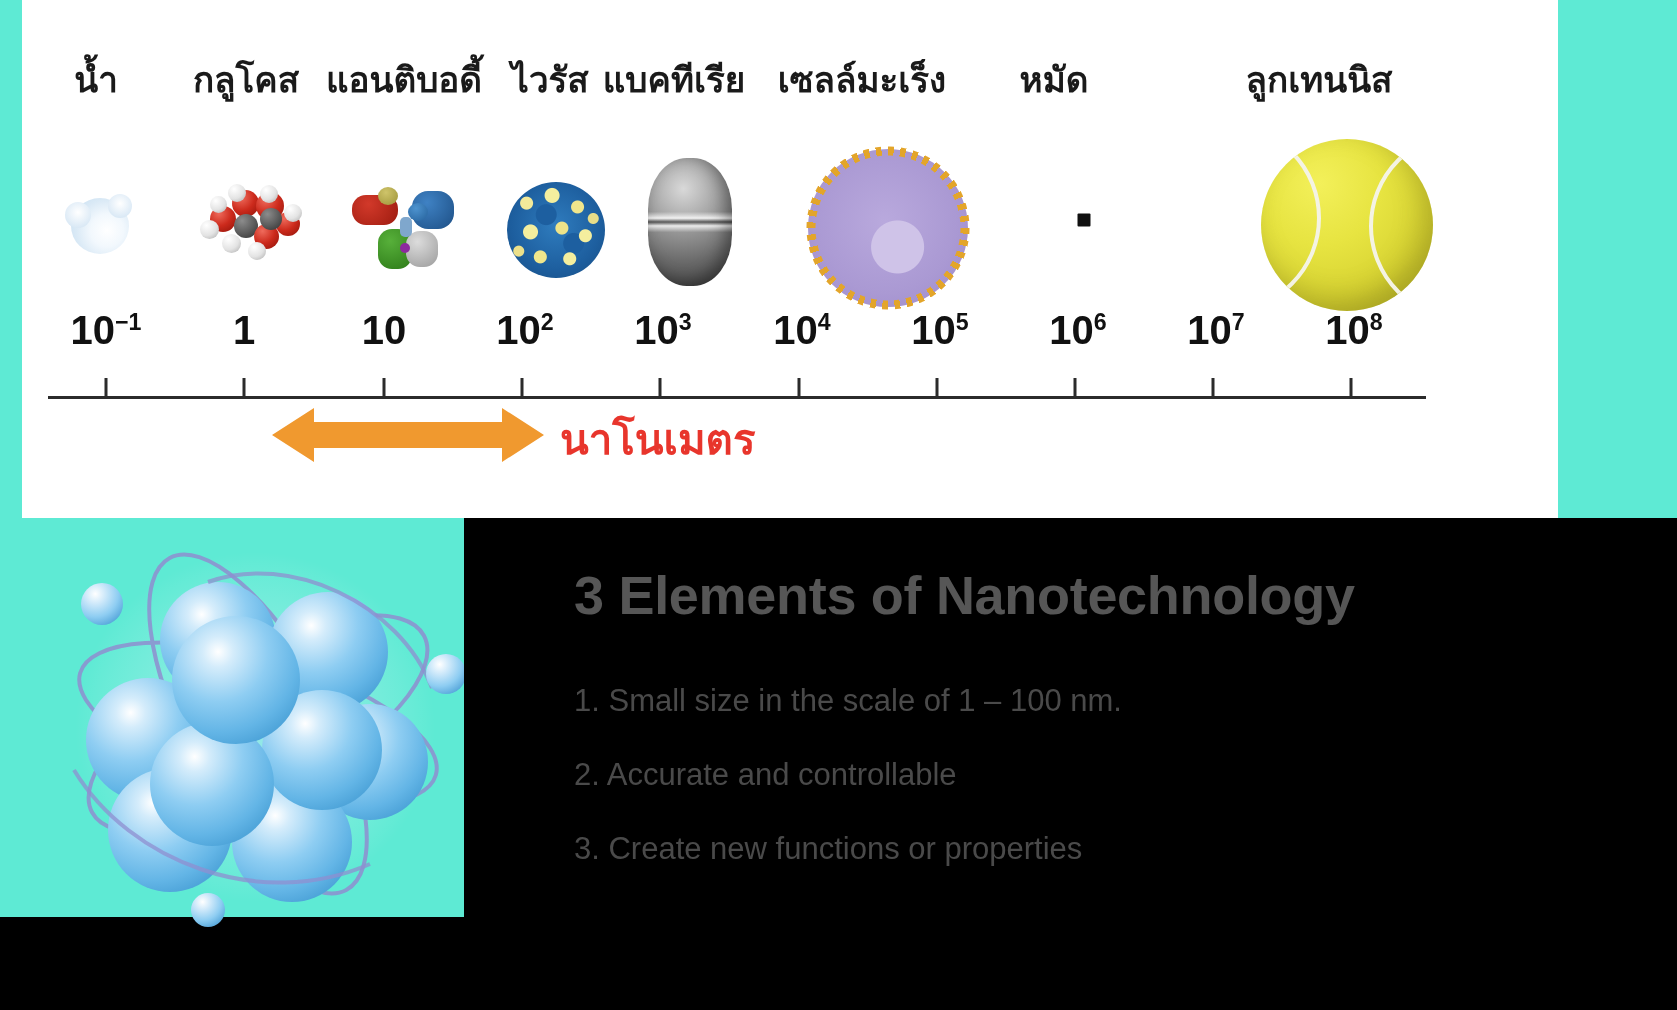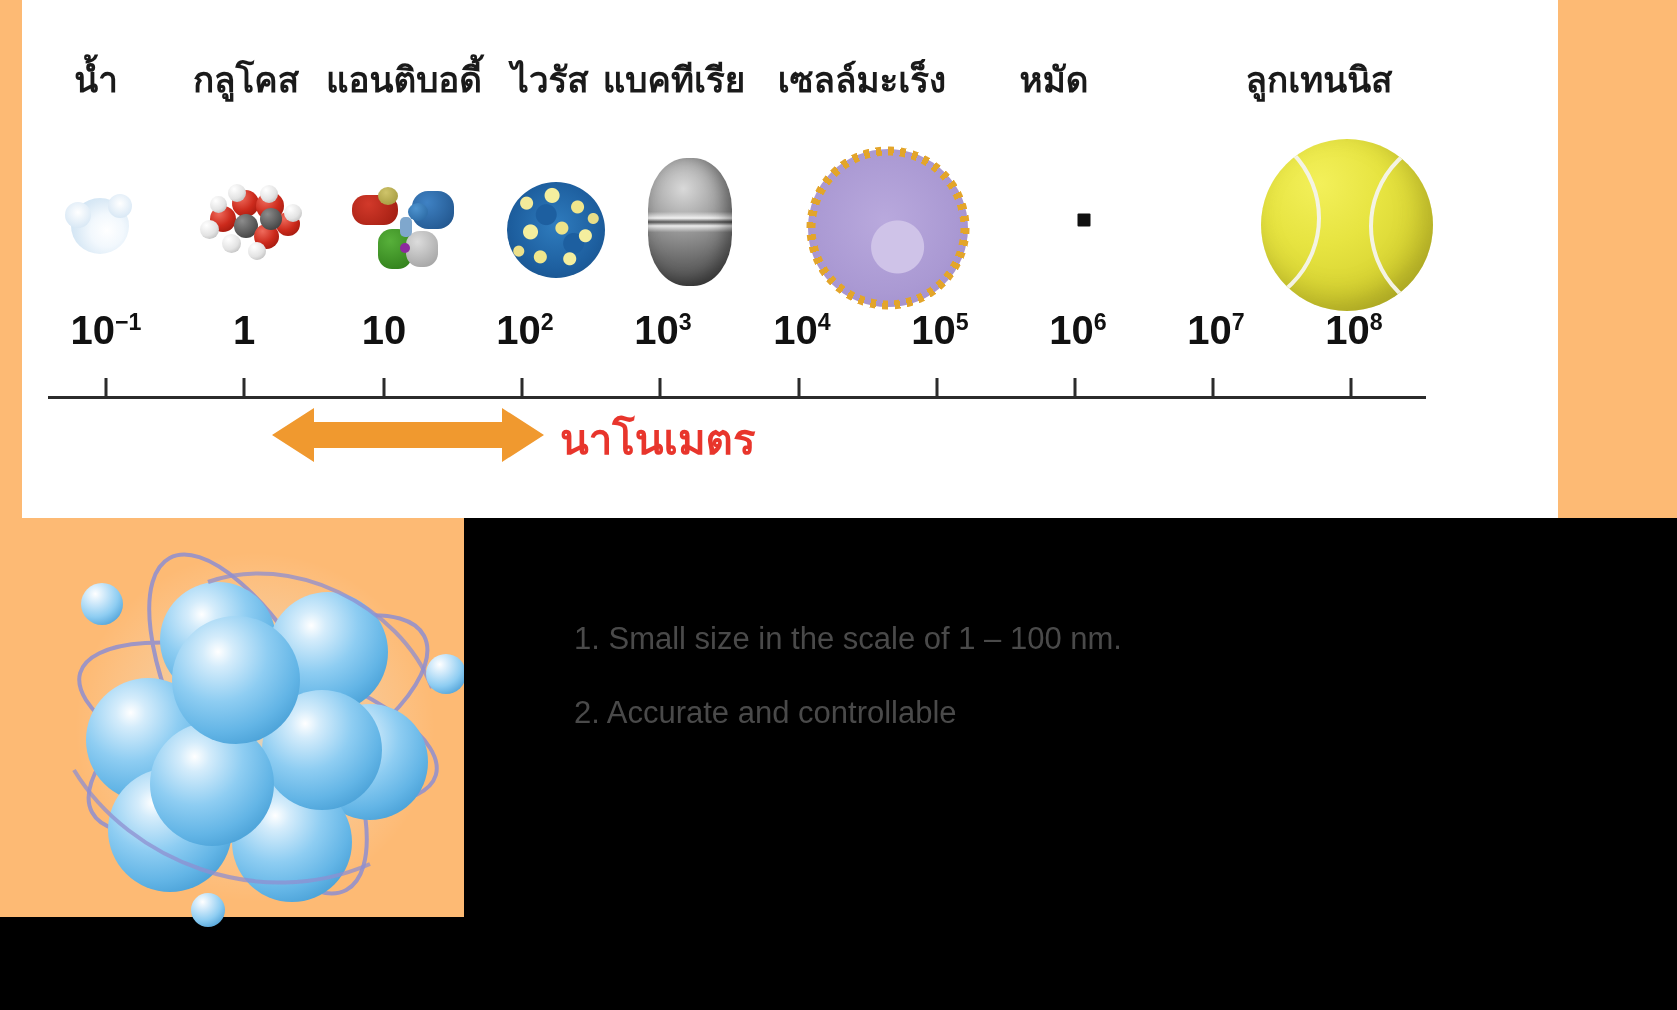--- a/index.html
+++ b/index.html
@@ -6,21 +6,21 @@
   * { box-sizing: border-box; margin: 0; padding: 0; }
   html, body {
     width: 1677px; height: 1010px;
     background: #000000;
     font-family: "Liberation Sans", sans-serif;
     overflow: hidden;
   }
   #slide {
     position: relative;
     width: 1677px; height: 917px;
-    background: #fdba74;
+    background: #5eead4;
   }
 
   
   #scale-panel {
     position: absolute;
     left: 22px; top: 0px;
     width: 1536px; height: 518px;
     background: #ffffff;
   }
 
@@ -357,19 +357,21 @@
         <path d="M392 176 C 360 92, 250 40, 168 70"></path>
       </g>
 
       <circle cx="62" cy="92" r="21" fill="url(#gElectron)"></circle>
       <circle cx="406" cy="162" r="20" fill="url(#gElectron)"></circle>
       <circle cx="168" cy="398" r="17" fill="url(#gElectron)"></circle>
     </svg>
   </div>
 
   <div id="text-panel">
+    <div id="panel-title">3 Elements of Nanotechnology</div>
     <div id="bullet-list">
       <div class="bullet-item">1. Small size in the scale of 1 – 100 nm.</div>
       <div class="bullet-item">2. Accurate and controllable</div>
+      <div class="bullet-item">3. Create new functions or properties</div>
     </div>
   </div>
 
 </div>
 
 </body></html>

